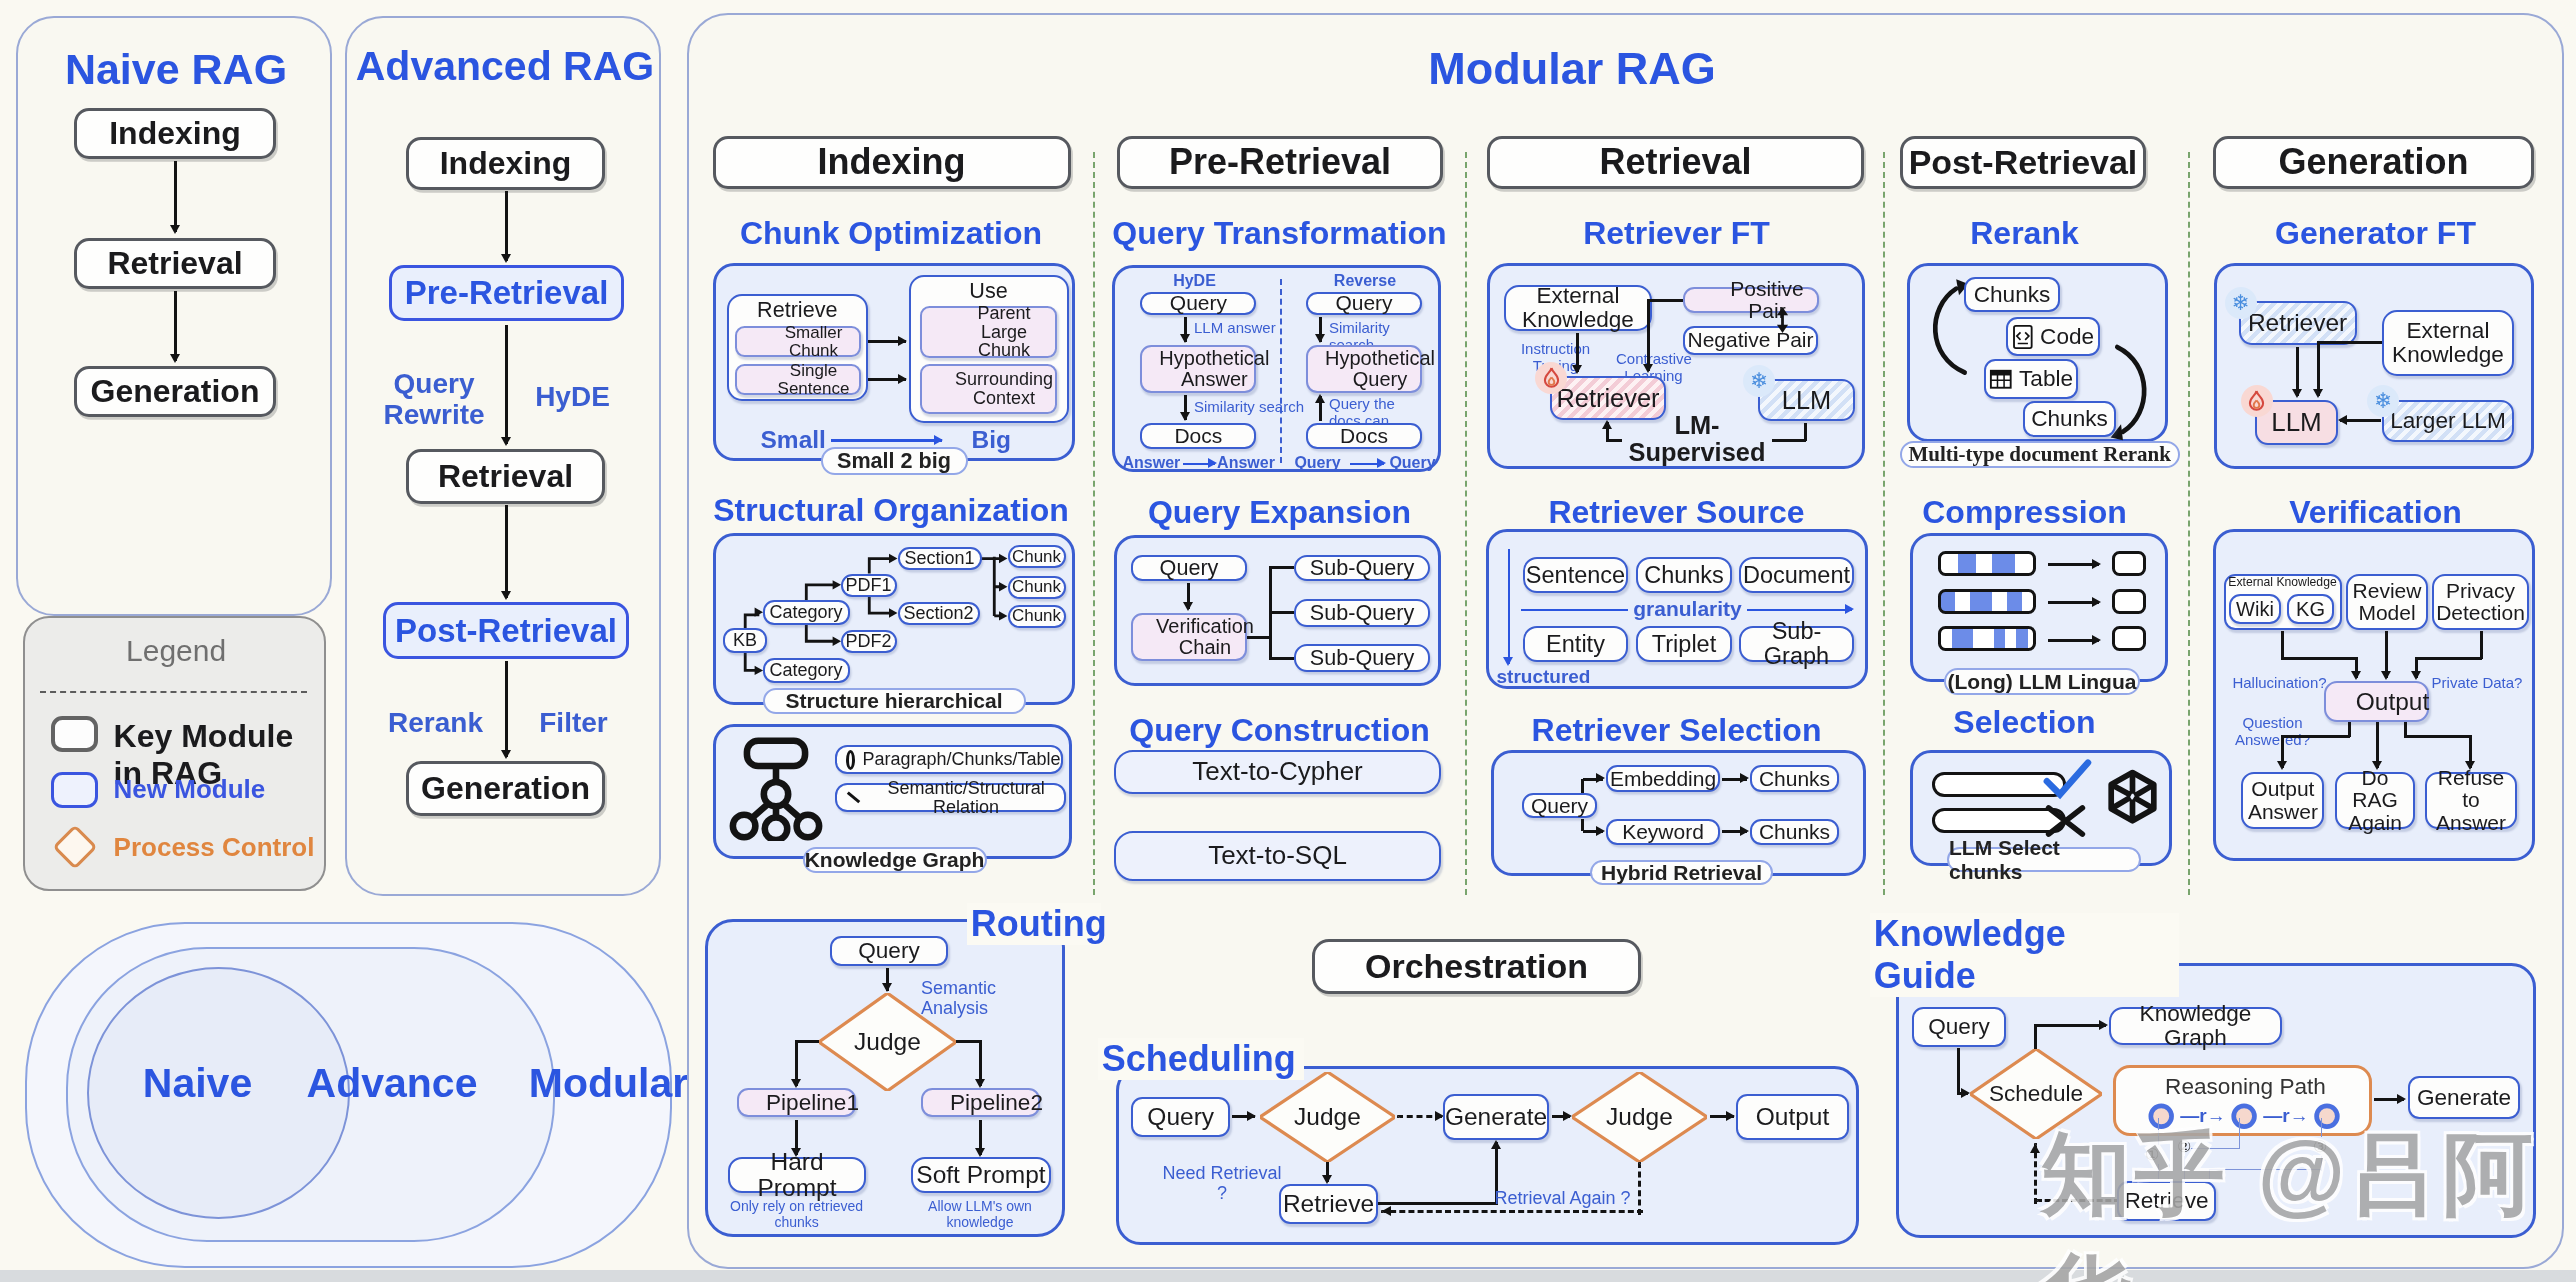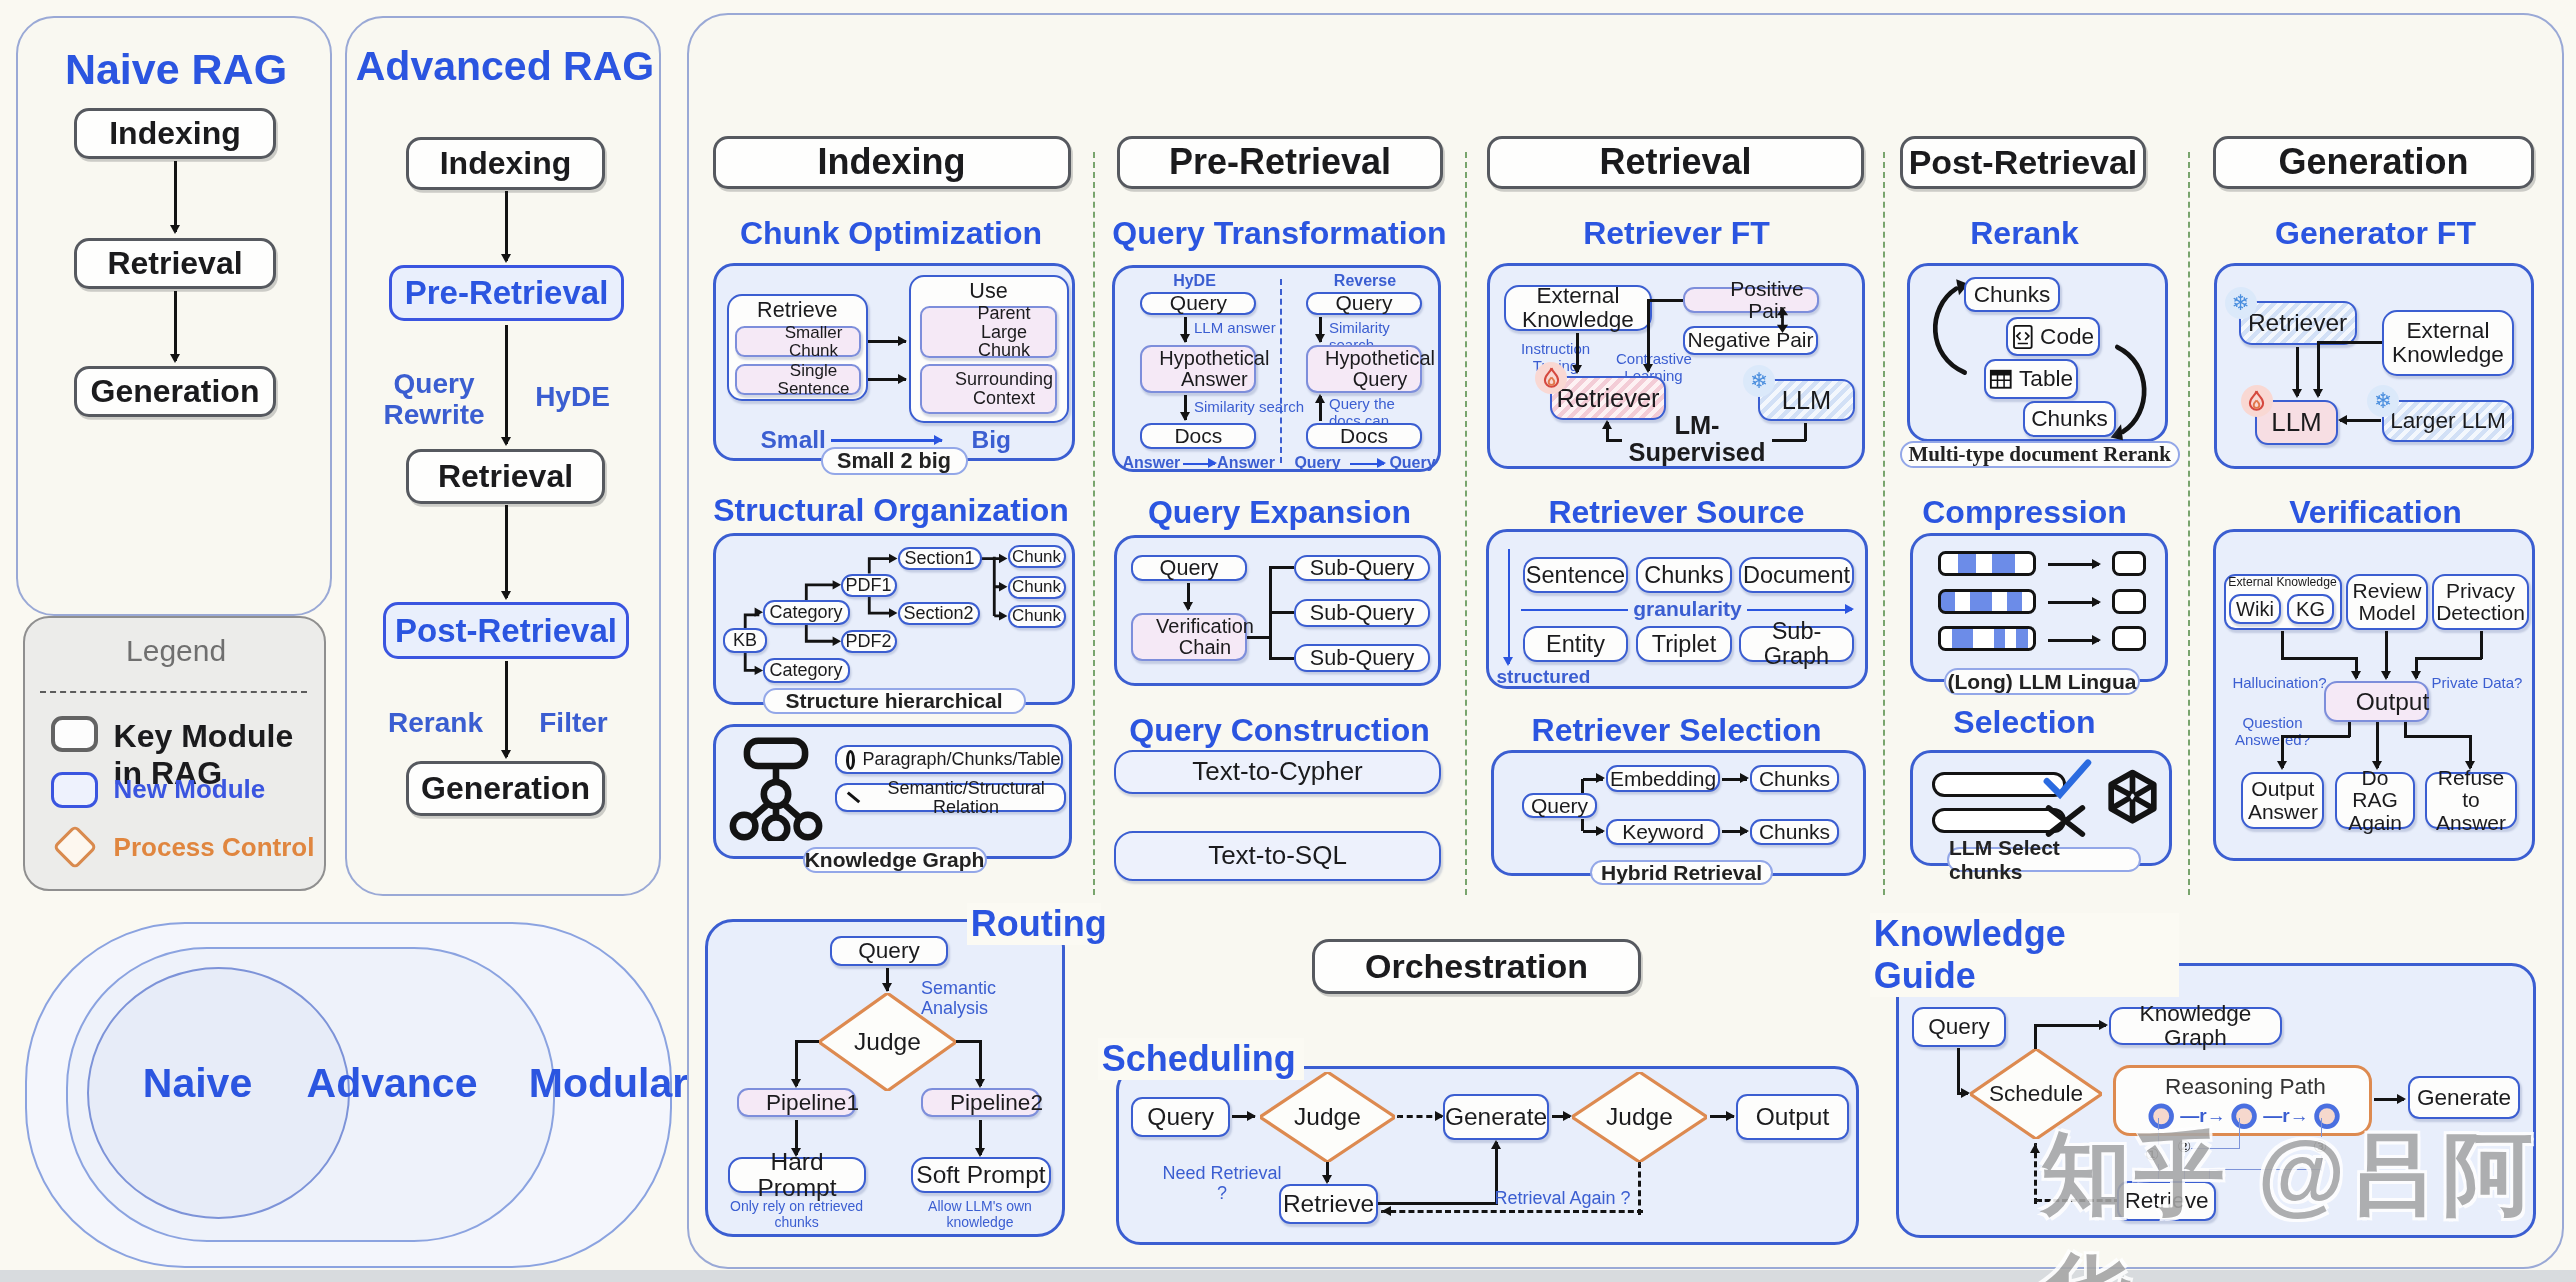--- a/index.html
+++ b/index.html
@@ -83,20 +83,21 @@
     <div class="key ctr" style="left:59px;top:431px;width:199px;height:55px;font-size:32px;">Retrieval</div>
     <div class="av" style="left:158px;top:487px;height:93px;"></div>
     <div class="mod ctr" style="left:36px;top:584px;width:246px;height:57px;font-size:33px;">Post-Retrieval</div>
     <div class="av" style="left:158px;top:643px;height:96px;"></div>
     <div class="sb ctr" style="left:36px;top:689px;width:105px;font-size:28px;font-weight:bold;">Rerank</div>
     <div class="sb ctr" style="left:184px;top:689px;width:85px;font-size:28px;font-weight:bold;">Filter</div>
     <div class="key ctr" style="left:59px;top:743px;width:199px;height:55px;font-size:32px;">Generation</div>
   </div>
 
   <div class="panel" style="left:687px;top:13px;width:1877px;height:1256px;border-radius:41px;">
+    <div class="bt ctr" style="left:695px;top:30px;width:376px;font-size:45px;">Modular RAG</div>
 
     <div class="key ctr" style="left:23.5px;top:121px;width:358px;height:53px;font-size:36px;">Indexing</div>
     <div class="key ctr" style="left:428px;top:121px;width:326px;height:53px;font-size:36px;">Pre-Retrieval</div>
     <div class="key ctr" style="left:798px;top:121px;width:377px;height:53px;font-size:36px;">Retrieval</div>
     <div class="key ctr" style="left:1211px;top:121px;width:246px;height:53px;font-size:34px;">Post-Retrieval</div>
     <div class="key ctr" style="left:1524px;top:121px;width:321px;height:53px;font-size:36px;">Generation</div>
     <div class="abs" style="left:404px;top:137px;height:743px;border-left:2.8px dashed #79a56d;"></div>
     <div class="abs" style="left:776px;top:137px;height:743px;border-left:2.8px dashed #79a56d;"></div>
     <div class="abs" style="left:1194px;top:137px;height:743px;border-left:2.8px dashed #79a56d;"></div>
     <div class="abs" style="left:1499px;top:137px;height:743px;border-left:2.8px dashed #79a56d;"></div>

